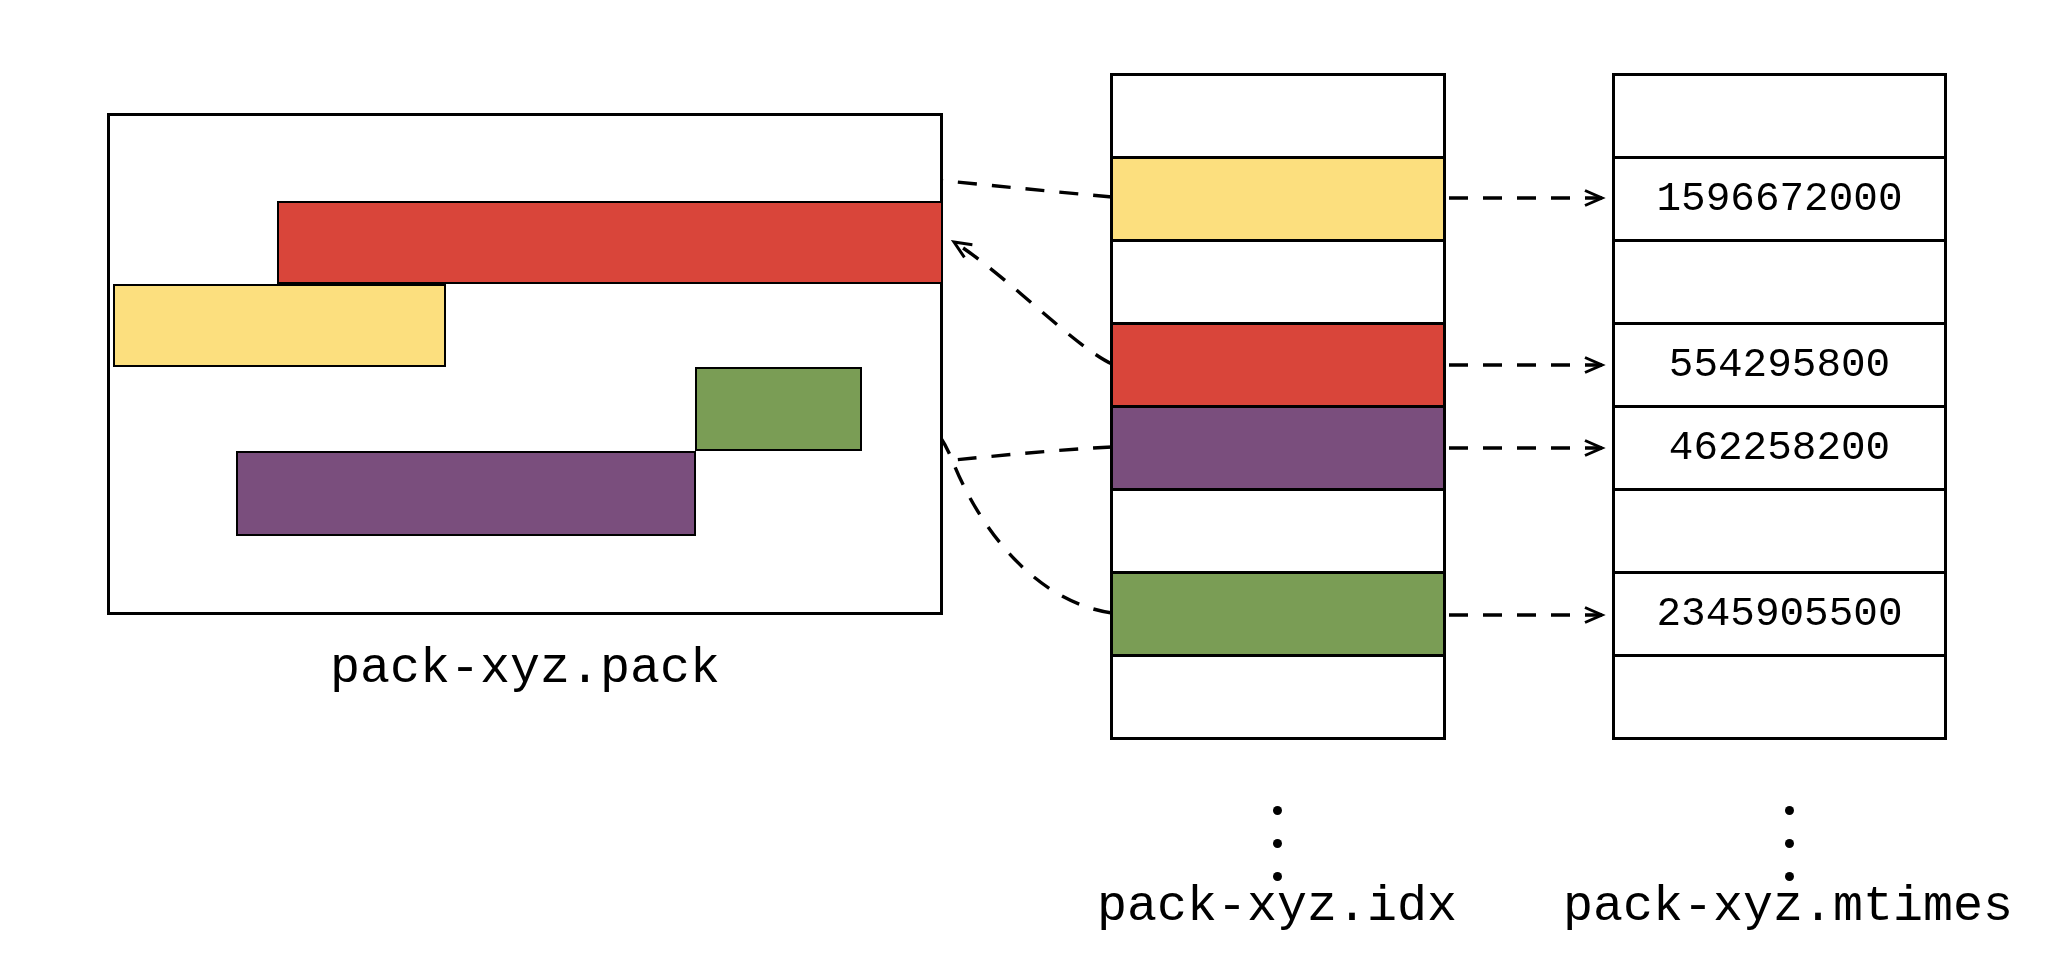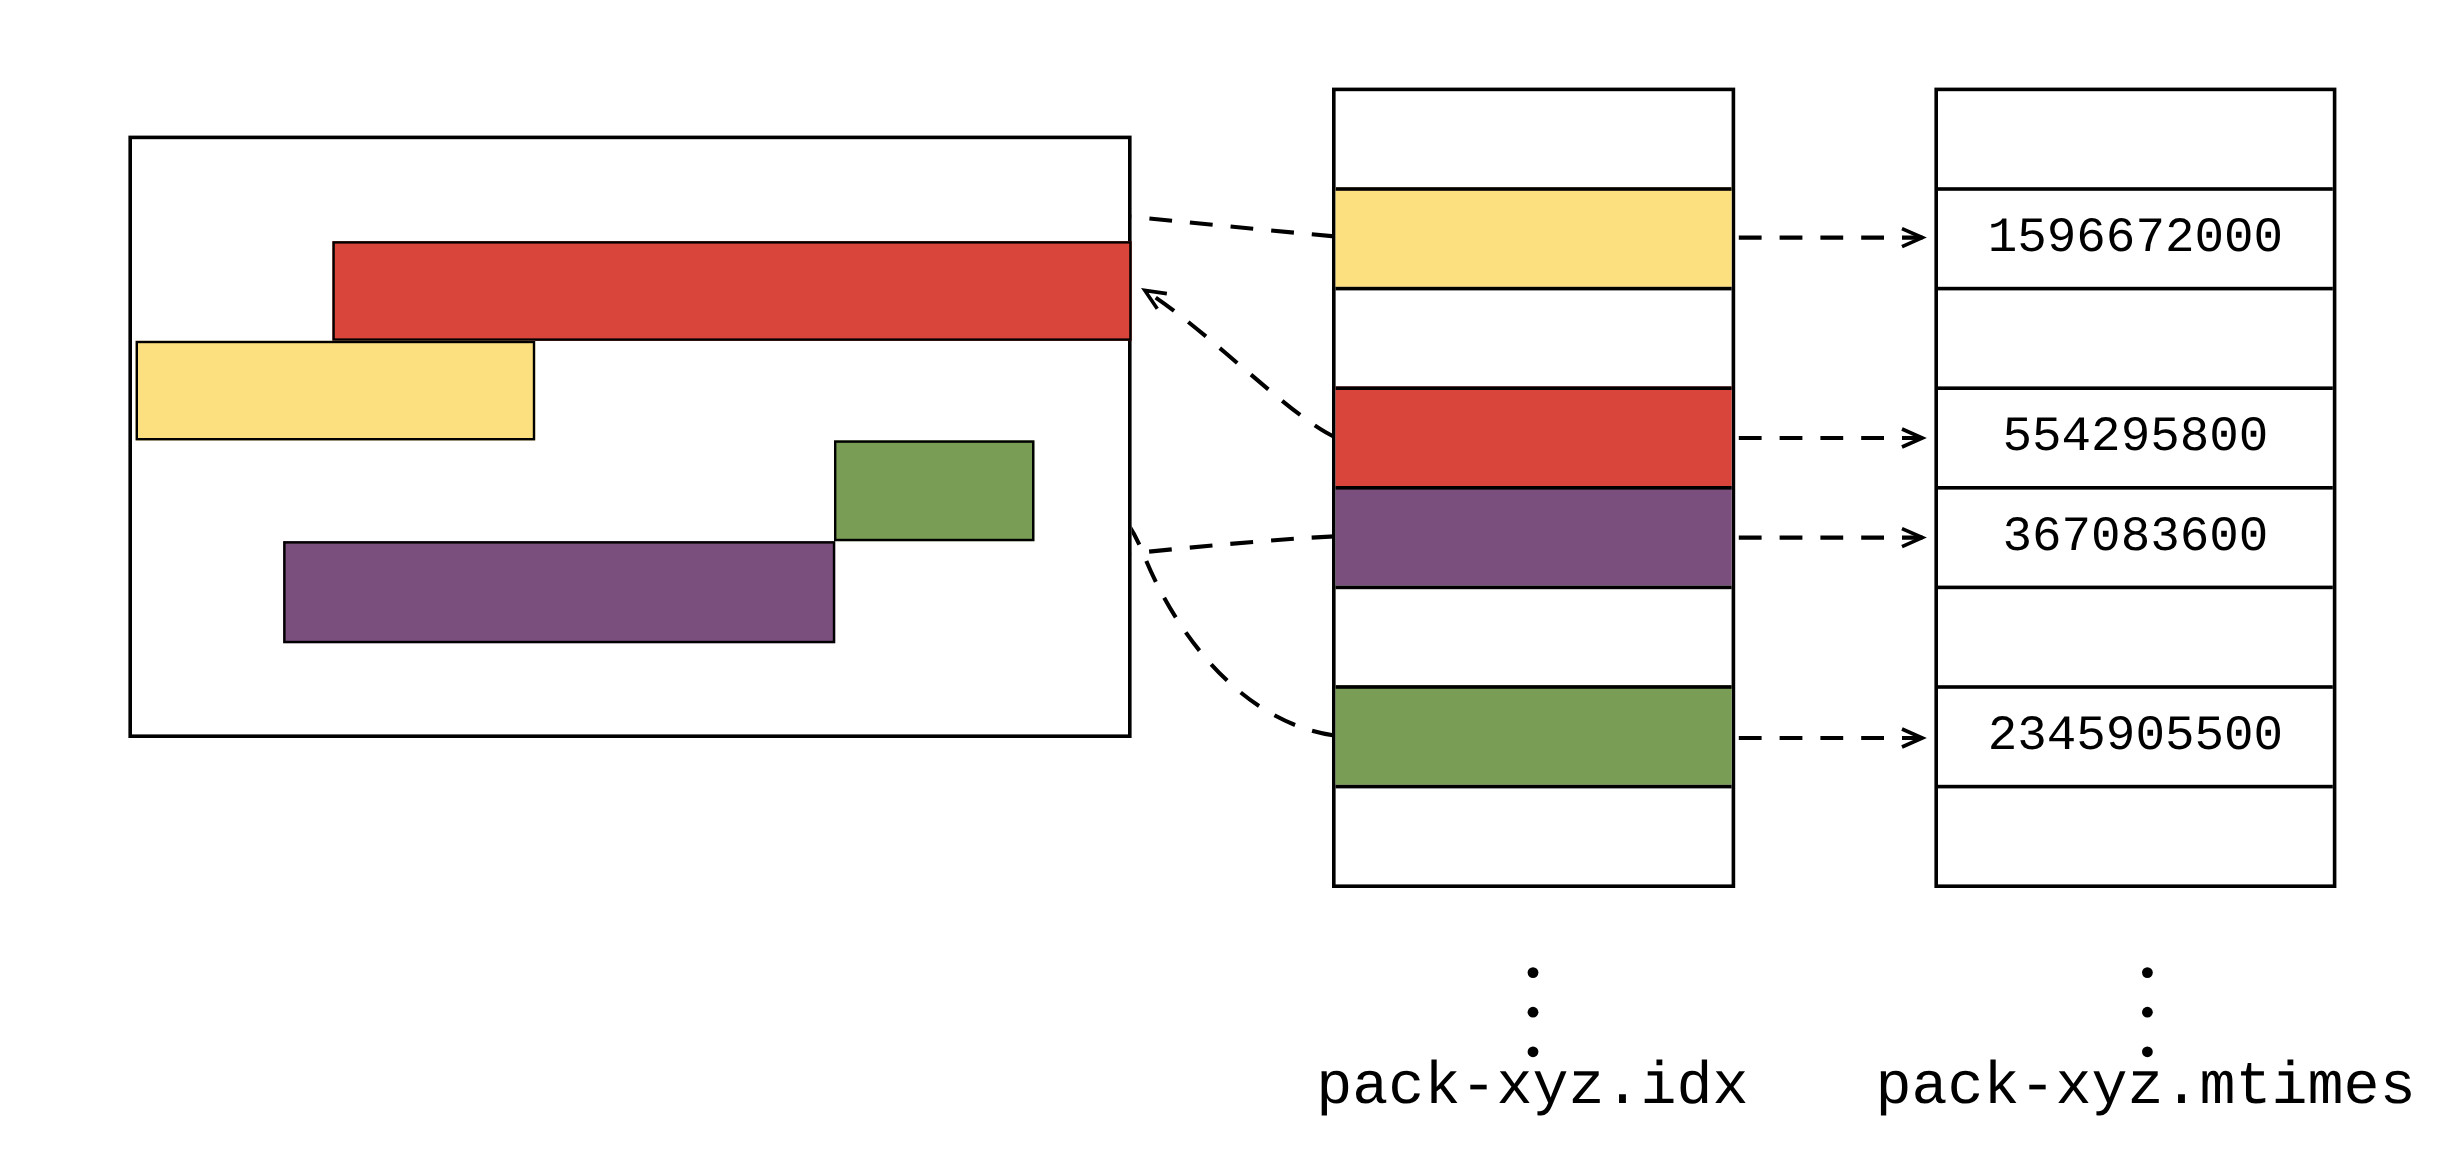--- a/index.html
+++ b/index.html
@@ -92,29 +92,30 @@
   <div class="file-box column" id="mtimes-col" style="left:1612px;top:73px;width:335px;height:667px;">
       <div class="cell"></div>
       <div class="cell">
         <span class="mtime-value">1596672000</span>
       </div>
       <div class="cell"></div>
       <div class="cell">
         <span class="mtime-value">554295800</span>
       </div>
       <div class="cell">
-        <span class="mtime-value">367083600</span>
+        <span class="mtime-value">462258200</span>
       </div>
       <div class="cell"></div>
       <div class="cell">
         <span class="mtime-value">2345905500</span>
       </div>
       <div class="cell"></div>
     </div>
 
+  <div class="file-label" id="pack-label">pack-xyz.pack</div>
   <div class="file-label" id="idx-label">pack-xyz.idx</div>
   <div class="file-label" id="mtimes-label">pack-xyz.mtimes</div>
 
   <div class="vdots" id="idx-dots">
     <span></span>
       <span></span>
       <span></span>
   </div>
   <div class="vdots" id="mtimes-dots">
     <span></span>

